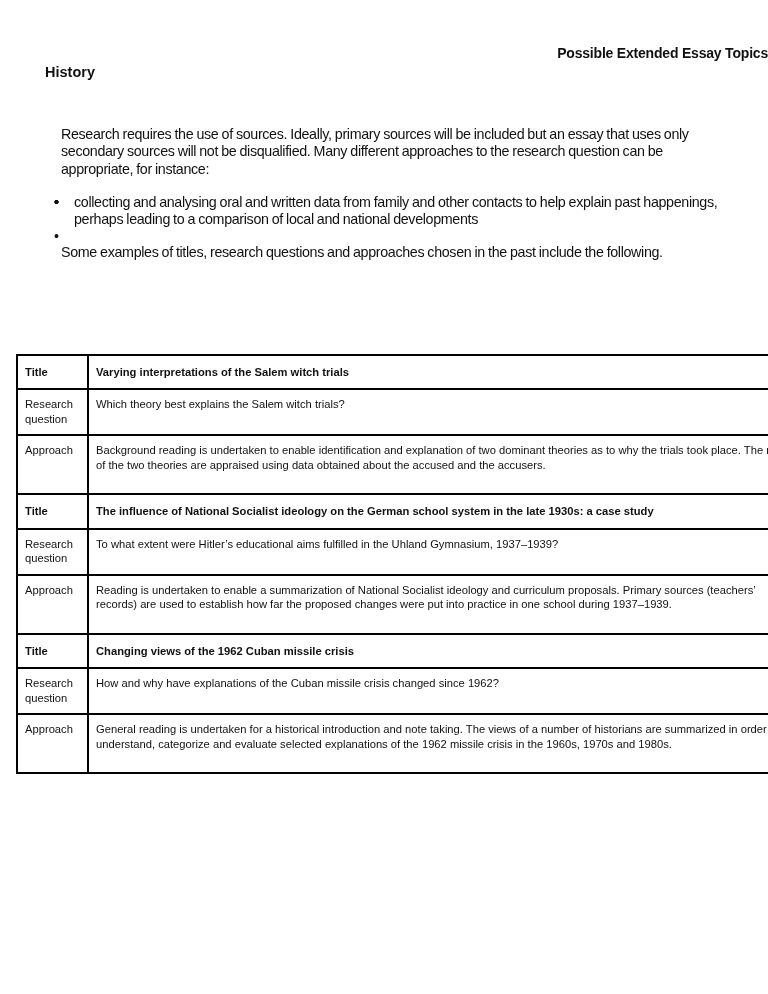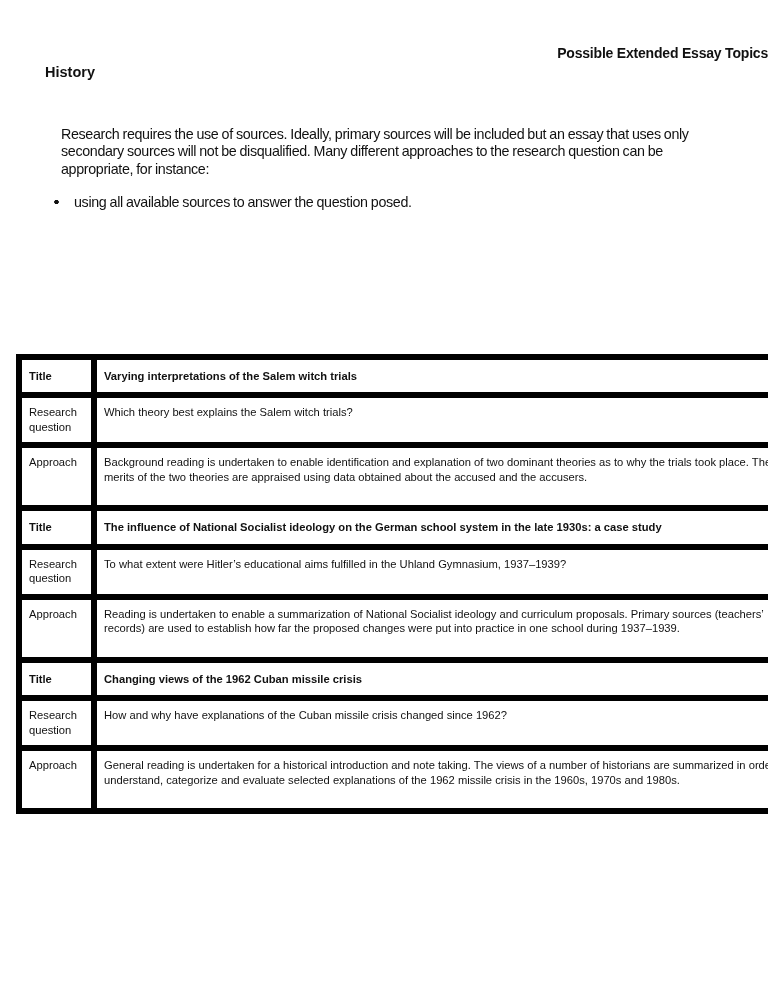--- a/index.html
+++ b/index.html
@@ -21,43 +21,44 @@
   .intro p { margin: 16px; }
   .intro ul { margin: 0; padding: 0; list-style: none; }
   .intro li { position: relative; padding-left: 29px; }
   .intro li .bullet { position: absolute; left: 9px; top: 0; }
   table.topics {
     position: absolute; top: 354px; left: 16px; width: 790px;
     border-collapse: collapse;
     font-family: "Liberation Sans", sans-serif; font-size: 11.2px; line-height: 14.4px;
   }
   table.topics td {
-    border: 6px solid #000000; vertical-align: top; padding: 7px 7px 8px 7px;
+    border: 2px solid #000000; vertical-align: top; padding: 7px 7px 8px 7px;
   }
   table.topics td.label { width: 55px; }
   table.topics tr.title-row td { font-weight: bold; padding-top: 9px; padding-bottom: 9px; }
   table.topics tr.rq-row td { height: 29px; }
   table.topics tr.ap-row td { height: 42px; }
   table.topics { border-top: 2px solid #bdbdbd; border-bottom: 2px solid #bdbdbd; }
 </style>
 </head>
 <body>
 
 <div class="page-title">Possible Extended Essay Topics</div>
 <div class="section-heading">History</div>
 
 <div class="intro">
   <p>Research requires the use of sources. Ideally, primary sources will be included but an essay that uses only secondary sources will not be disqualified. Many different approaches to the research question can be appropriate, for instance:</p>
   <ul>
     <li><span class="bullet">•</span></li>
     <li><span class="bullet">•</span></li>
     <li><span class="bullet">•</span></li>
+    <li><span class="bullet">•</span><span>collecting and analysing oral and written data from family and other contacts to help explain past happenings, perhaps leading to a comparison of local and national developments</span></li>
     <li><span class="bullet">•</span></li>
-    <li><span class="bullet">•</span><span>using all available sources to answer the question posed.</span></li>
   </ul>
+  <p>Some examples of titles, research questions and approaches chosen in the past include the following.</p>
 </div>
 
 <table class="topics">
   <tbody>
     <tr class="title-row">
       <td class="label">Title</td>
       <td>Varying interpretations of the Salem witch trials</td>
     </tr>
     <tr class="rq-row">
       <td class="label">Research question</td>

